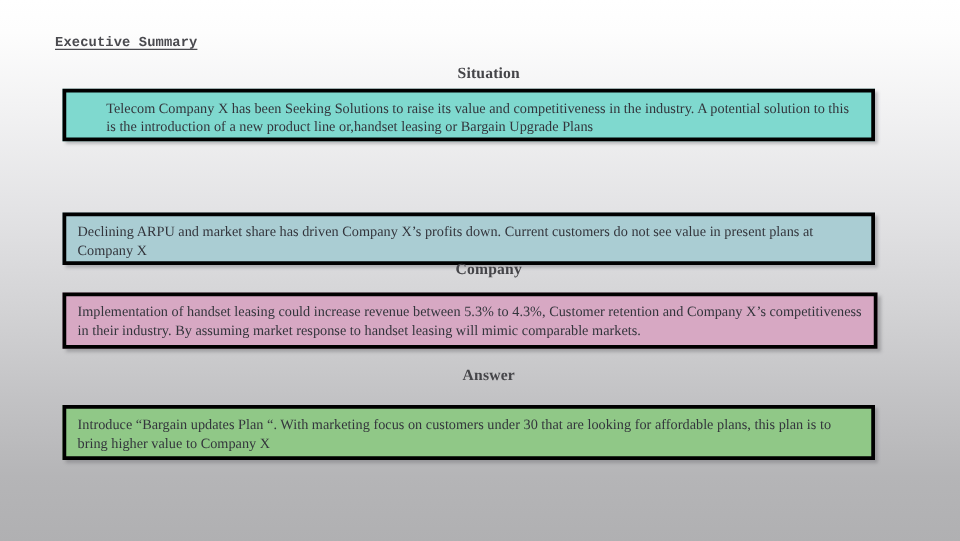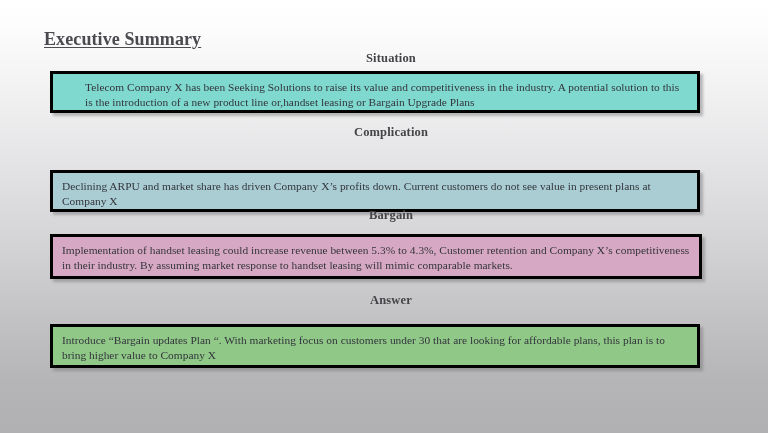--- a/index.html
+++ b/index.html
@@ -26,27 +26,28 @@
         #b5b5b7 88%,
         #b0b0b2 100%);
     box-sizing: border-box;
   }
 
   
   #title {
     position: absolute;
     left: 44px;
     top: 29px;
-    font-size: 18px;
+    font-size: 11px;
     font-weight: bold;
     color: #4a4a4f;
     text-decoration: underline;
     text-underline-offset: 2px;
     letter-spacing: 0.1px;
     white-space: nowrap;
+    font-family: Liberation Mono, monospace;
   }
 
   
   .section-heading {
     position: absolute;
     left: 66px;
     width: 650px;
     text-align: center;
     font-size: 12.5px;
     font-weight: bold;
@@ -116,26 +117,25 @@
 
 <div id="slide">
 
   <div id="title">Executive Summary</div>
 
   <div class="section-heading" id="heading-situation">Situation</div>
   <div class="box" id="box-situation">
     <div class="box-text">Telecom Company X has been Seeking Solutions to raise its value and competitiveness in the industry. A potential solution to this is the introduction of a new product line or,handset leasing or Bargain Upgrade Plans</div>
   </div>
 
-  <div class="section-heading" id="heading-complication">Complication</div>
   <div class="box" id="box-complication">
     <div class="box-text">Declining ARPU and market share  has driven Company X’s profits down. Current customers do not see value in present plans at Company X</div>
   </div>
 
-  <div class="section-heading" id="heading-question">Bargain</div>
+  <div class="section-heading" id="heading-question">Company</div>
   <div class="box" id="box-question">
     <div class="box-text">Implementation of handset leasing could increase revenue between 5.3% to 4.3%, Customer retention and Company X’s competitiveness in their industry. By assuming market response to handset leasing will mimic comparable markets.</div>
   </div>
 
   <div class="section-heading" id="heading-answer">Answer</div>
   <div class="box" id="box-answer">
     <div class="box-text">Introduce “Bargain updates Plan “. With marketing focus on customers under 30 that are looking for affordable plans, this plan is to bring higher value to Company X</div>
   </div>
 
 </div>

